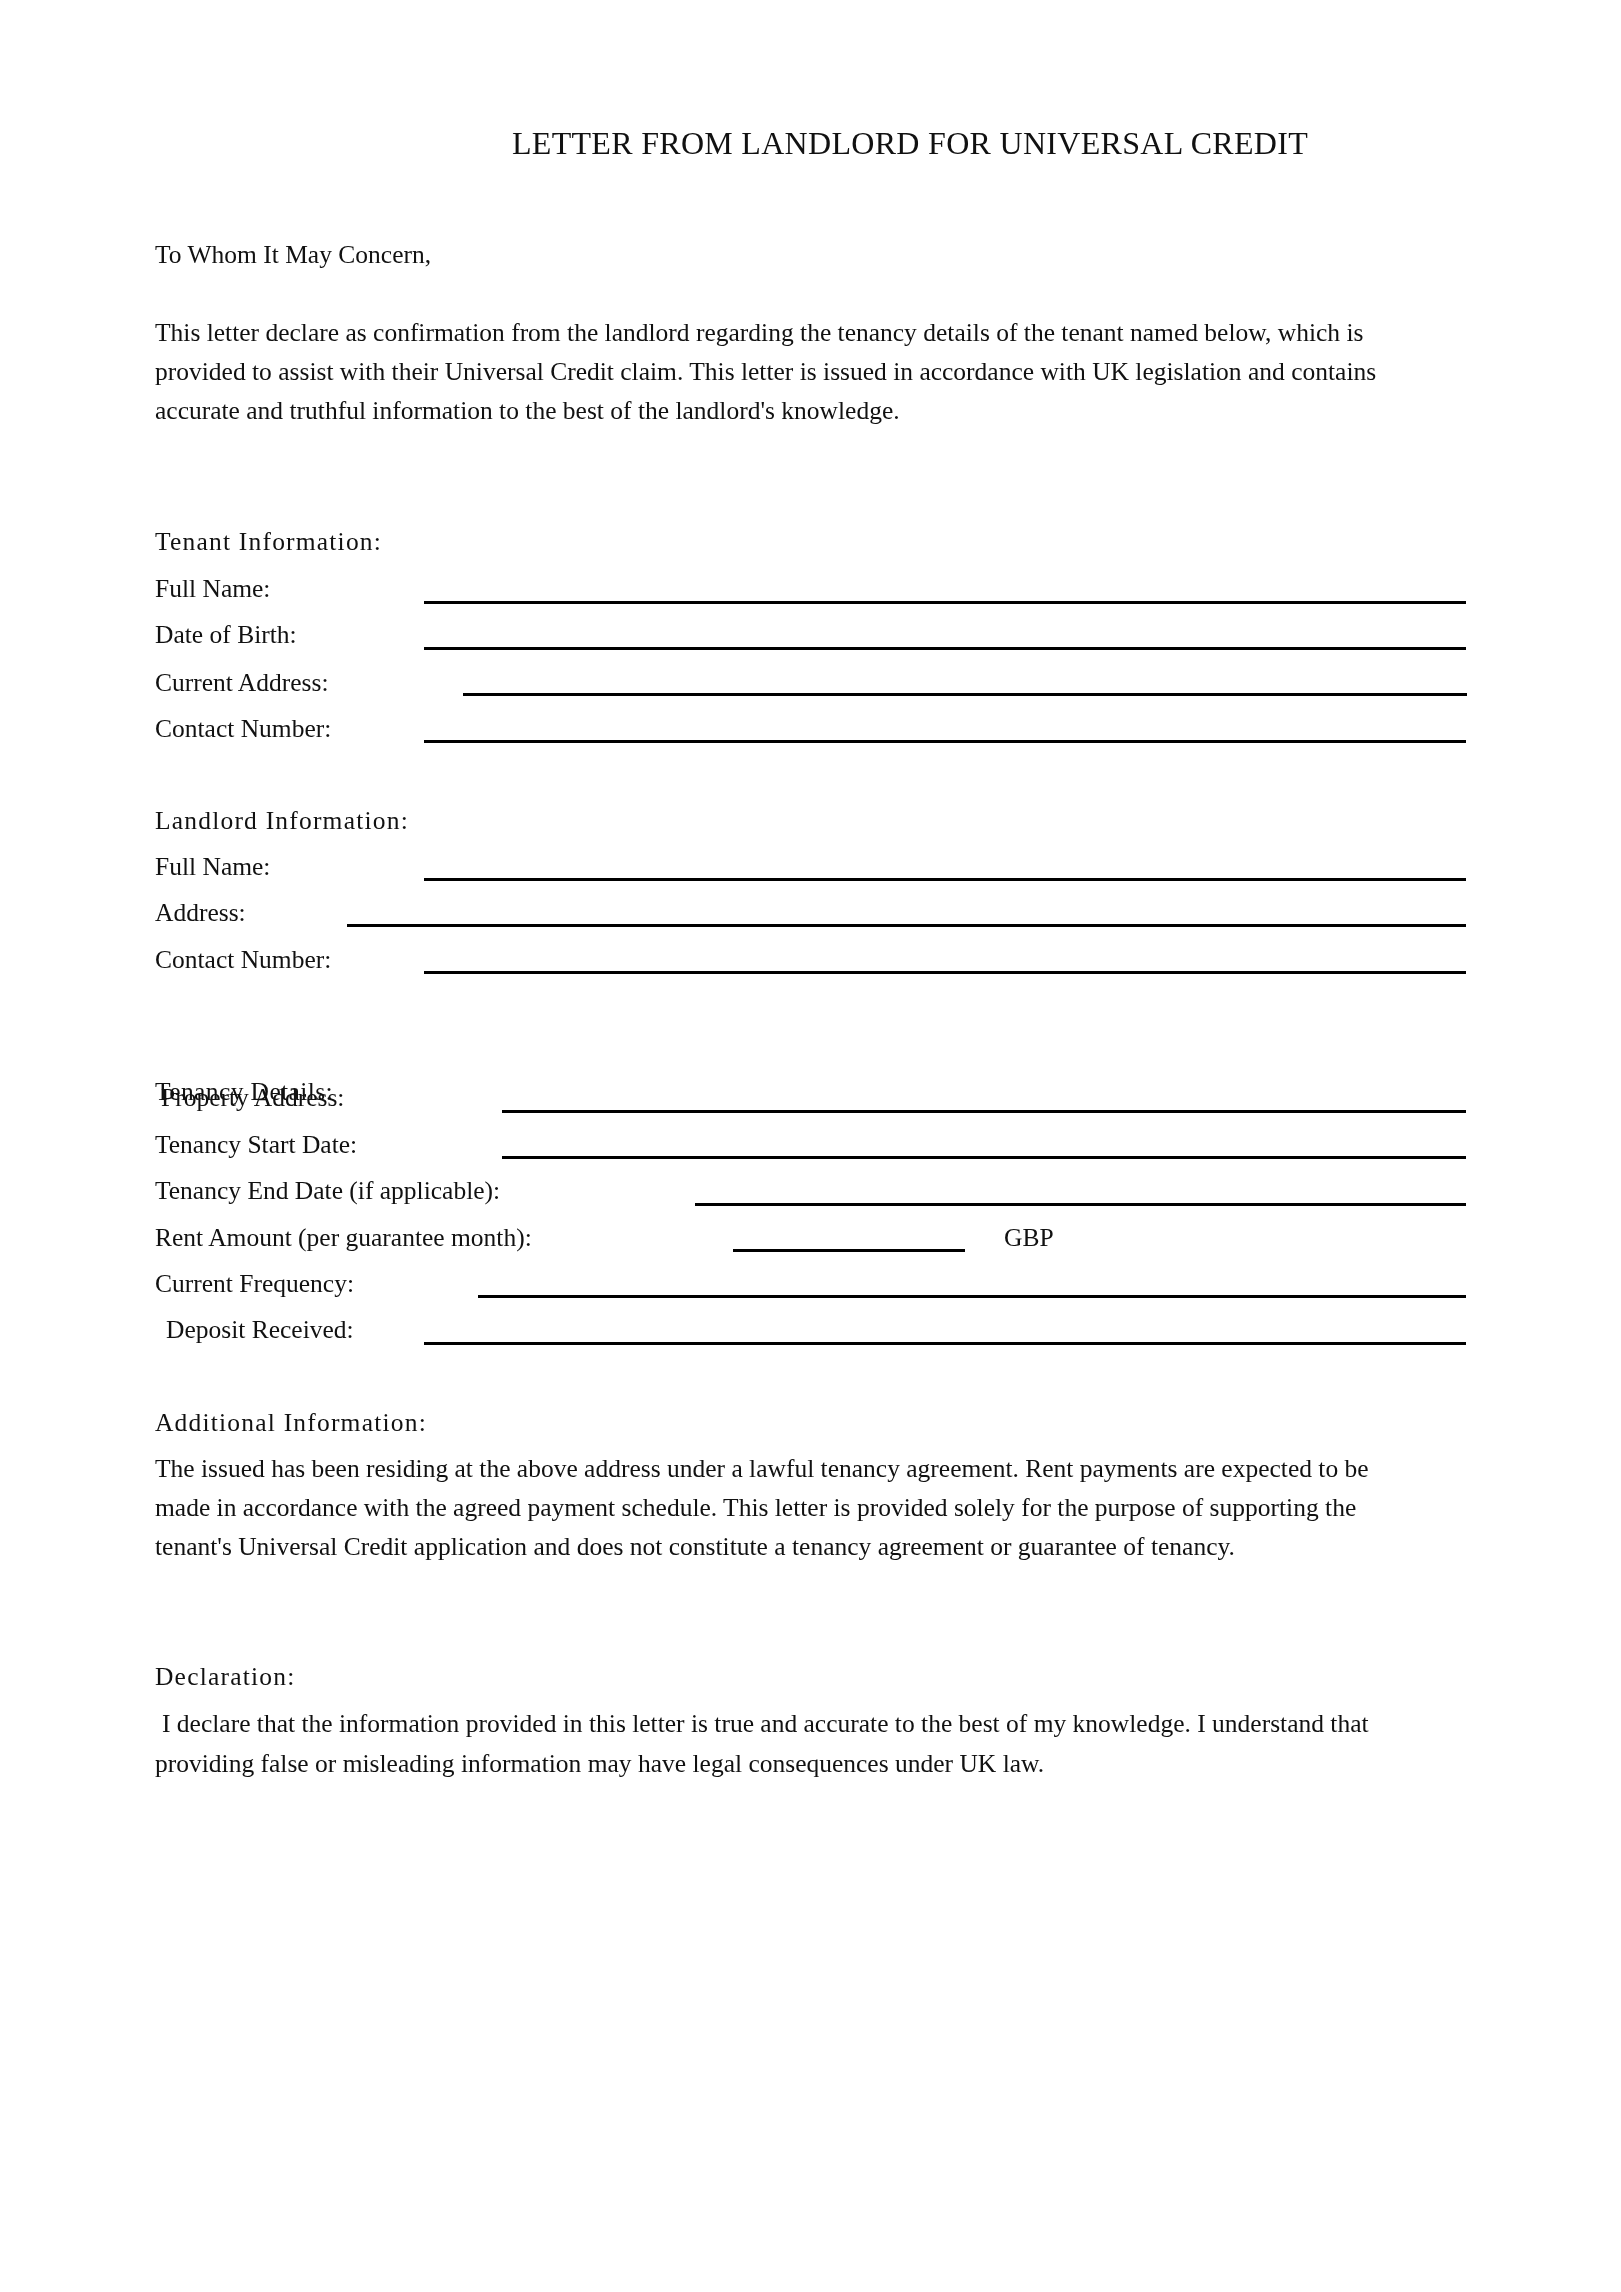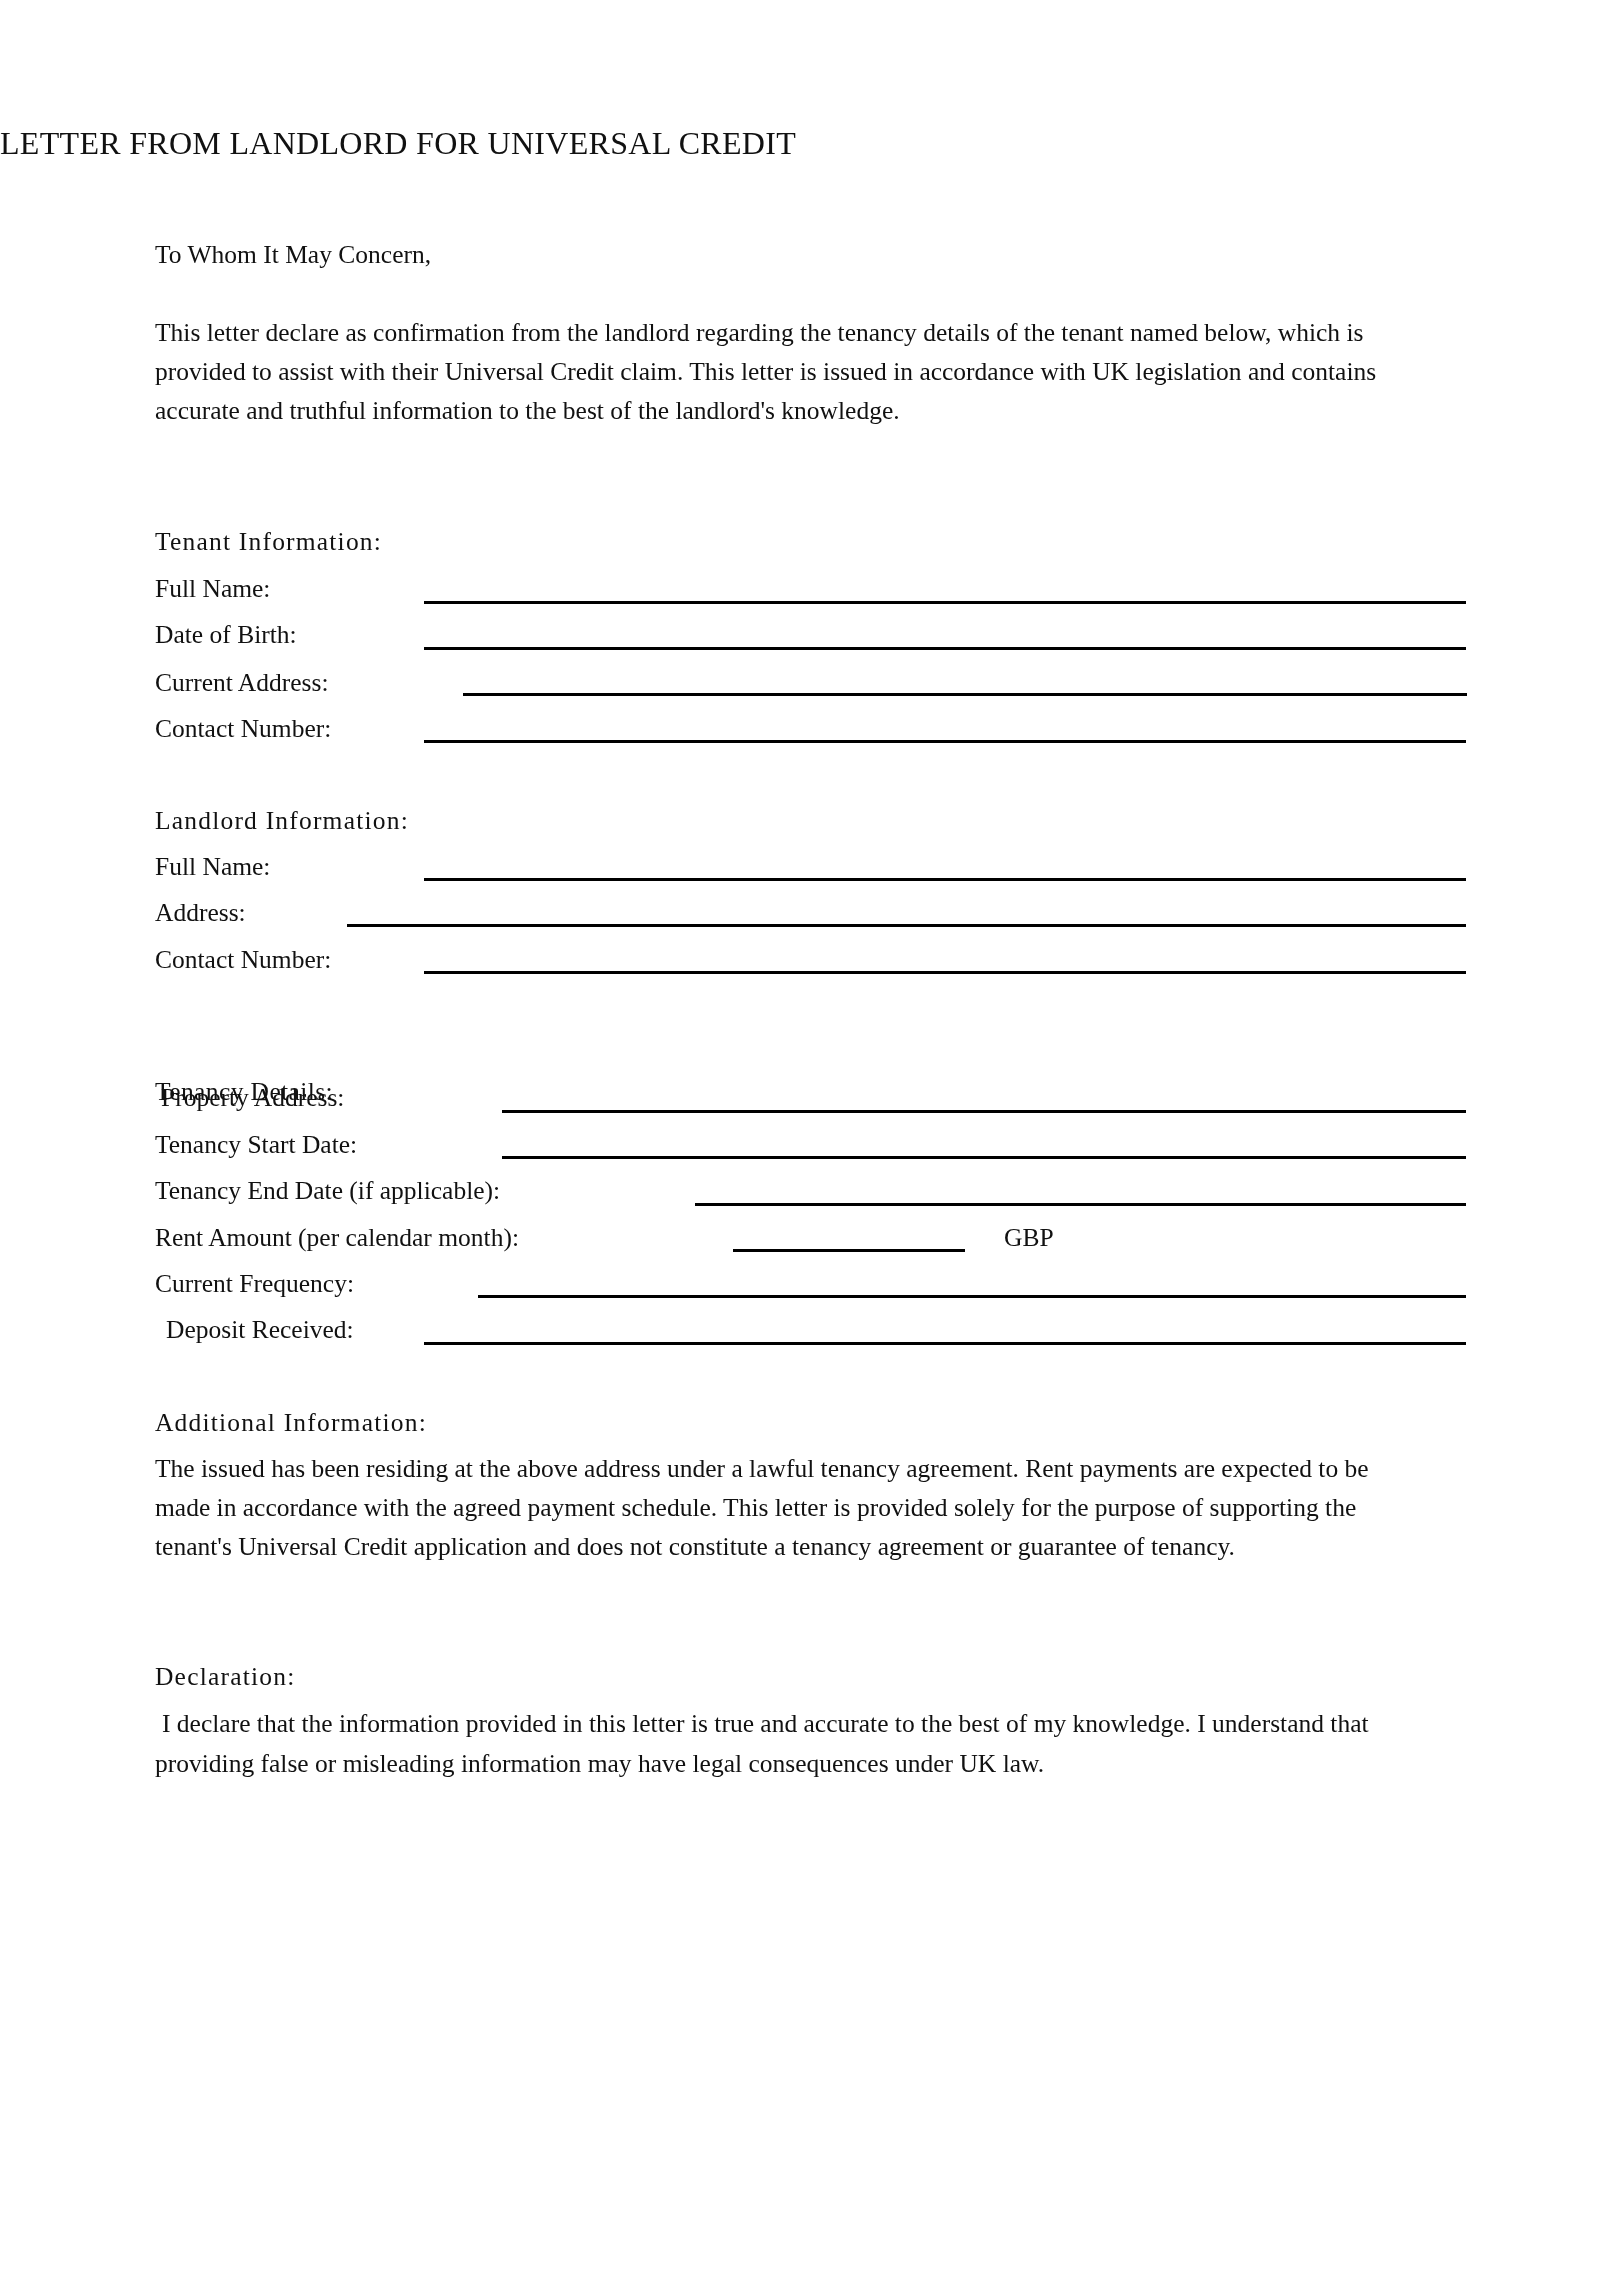--- a/index.html
+++ b/index.html
@@ -1,19 +1,19 @@
 <!DOCTYPE html>
 <html><head>
 <meta charset="utf-8">
 <style>
   html, body { margin: 0; padding: 0; background: #ffffff; }
   body { width: 1621px; height: 2293px; position: relative; overflow: hidden;
          font-family: "Liberation Serif", "DejaVu Serif", serif; color: #111; }
   .abs { position: absolute; white-space: nowrap; }
-  .title { left: 0; width: 1308px; top: 122px; text-align: left; font-size: 32px; letter-spacing: 0.3px; line-height: 43px; }
+  .title { left: 0; width: 1308px; top: 122px; text-align: right; font-size: 32px; letter-spacing: 0.3px; line-height: 43px; }
   .txt { font-size: 25.5px; line-height: 31px; }
   .heading { font-size: 25.5px; line-height: 31px; letter-spacing: 1.2px; }
   .line { position: absolute; height: 2.9px; background: #000; }
 </style>
 </head>
 <body>
 
 <div>
 
   <div class="abs title">LETTER FROM LANDLORD FOR UNIVERSAL CREDIT</div>
@@ -60,21 +60,21 @@
 
     <div class="abs txt" style="left:155px; top:1082px;margin-left:6px;">Property Address:</div>
     <div class="line" style="left:502px; width:964px; top:1110px;"></div>
 
     <div class="abs txt" style="left:155px; top:1129px;">Tenancy Start Date:</div>
     <div class="line" style="left:502px; width:964px; top:1156px;"></div>
 
     <div class="abs txt" style="left:155px; top:1175px;">Tenancy End Date (if applicable):</div>
     <div class="line" style="left:695px; width:771px; top:1203px;"></div>
 
-    <div class="abs txt" style="left:155px; top:1222px;">Rent Amount (per calendar month):</div>
+    <div class="abs txt" style="left:155px; top:1222px;">Rent Amount (per guarantee month):</div>
     <div class="line" style="left:733px; width:232px; top:1249px;"></div>
     <div class="abs txt" style="left:1004px; top:1222px;">GBP</div>
 
     <div class="abs txt" style="left:155px; top:1268px;">Current Frequency:</div>
     <div class="line" style="left:478px; width:988px; top:1295px;"></div>
 
     <div class="abs txt" style="left:166px; top:1314px;">Deposit Received:</div>
     <div class="line" style="left:424px; width:1042px; top:1342px;"></div>
   </div>
 

